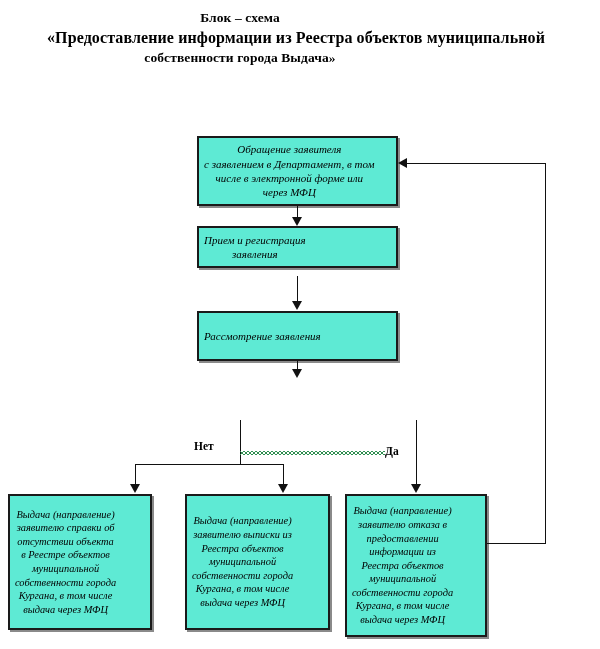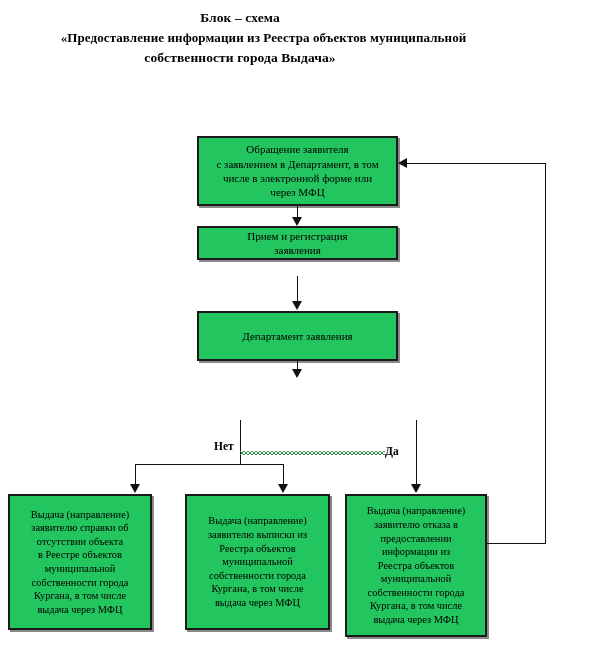--- a/index.html
+++ b/index.html
@@ -28,33 +28,34 @@
     width: 480px;
     text-align: center;
   }
   .title-line {
     font-weight: bold;
     font-size: 13.5px;
     line-height: 20px;
     letter-spacing: 0.1px;
     white-space: nowrap;
   }
-  .title-line.wide { font-size: 13px; margin-left: 47px; }
+  .title-line.wide { font-size: 16px; margin-left: 47px; }
 
   
   .box {
     position: absolute;
     box-sizing: border-box;
     border: 2px solid #1a1a1a;
-    background: #22c55e;
+    background: #5eead4;
     display: flex;
     align-items: center;
-    justify-content: center;
+    justify-content: flex-start;
     text-align: center;
     box-shadow: 2px 2px 0 #8a8a8a;
+    font-style: italic;
   }
   .box .box-text {
     font-size: 11px;
     line-height: 14.4px;
     padding: 0 5px;
     white-space: pre-line;
   }
   .box.small .box-text { font-size: 10.4px; line-height: 13.6px; }
 
   
@@ -116,27 +117,27 @@
     <div class="title-line">собственности города Выдача»</div>
   </div>
 
   <div class="box" style="left:197px; top:136px; width:201px; height:70px;">
     <div class="box-text">Обращение заявителя
 с заявлением в Департамент, в том
 числе в электронной форме или
 через МФЦ</div>
   </div>
 
-  <div class="box" style="left:197px; top:226px; width:201px; height:34px;">
+  <div class="box" style="left:197px; top:226px; width:201px; height:42px;">
     <div class="box-text">Прием и регистрация
 заявления</div>
   </div>
 
   <div class="box" style="left:197px; top:311px; width:201px; height:50px;">
-    <div class="box-text">Департамент заявления</div>
+    <div class="box-text">Рассмотрение заявления</div>
   </div>
 
 
   <div class="box small" style="left:8px; top:494px; width:144px; height:136px;">
     <div class="box-text">Выдача (направление)
 заявителю справки об
 отсутствии объекта
 в Реестре объектов
 муниципальной
 собственности города
@@ -181,21 +182,21 @@
 
   <div class="vline" style="left:135px; top:464px; height:20px;"></div>
   <div class="arrow-down" style="left:130px; top:484px;"></div>
 
   <div class="vline" style="left:283px; top:464px; height:20px;"></div>
   <div class="arrow-down" style="left:278px; top:484px;"></div>
 
   <div class="vline" style="left:416px; top:420px; height:64px;"></div>
   <div class="arrow-down" style="left:411px; top:484px;"></div>
 
-  <div class="branch-label" style="left:214px; top:439px;">Нет</div>
+  <div class="branch-label" style="left:194px; top:439px;">Нет</div>
   <div class="branch-label" style="left:385px; top:444px;">Да</div>
 
   <div class="squiggle" style="left:240px; top:451px; width:145px;"></div>
 
   <div class="hline" style="left:487px; top:543px; width:59px;"></div>
 
   <div class="vline" style="left:545px; top:163px; height:381px;"></div>
 
   <div class="hline" style="left:400px; top:163px; width:146px;"></div>
   <div class="arrow-left" style="left:398px; top:158px;"></div>

